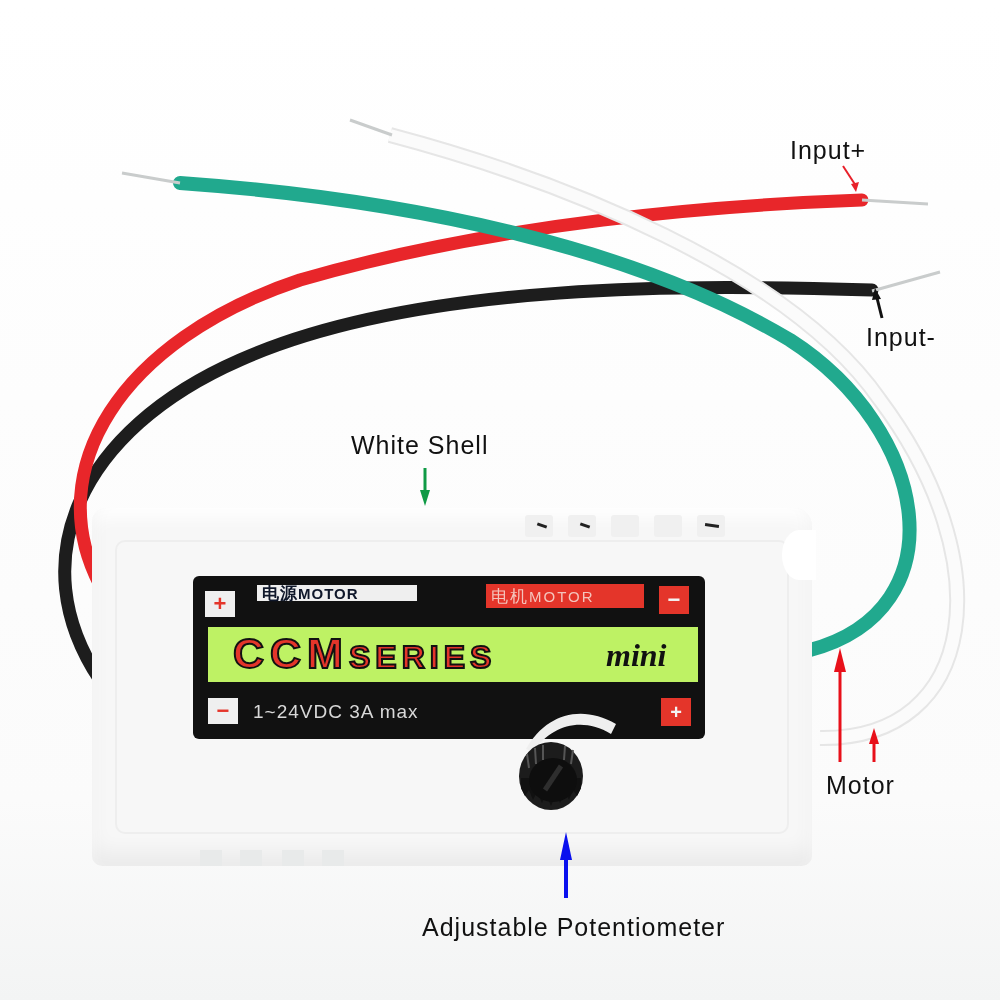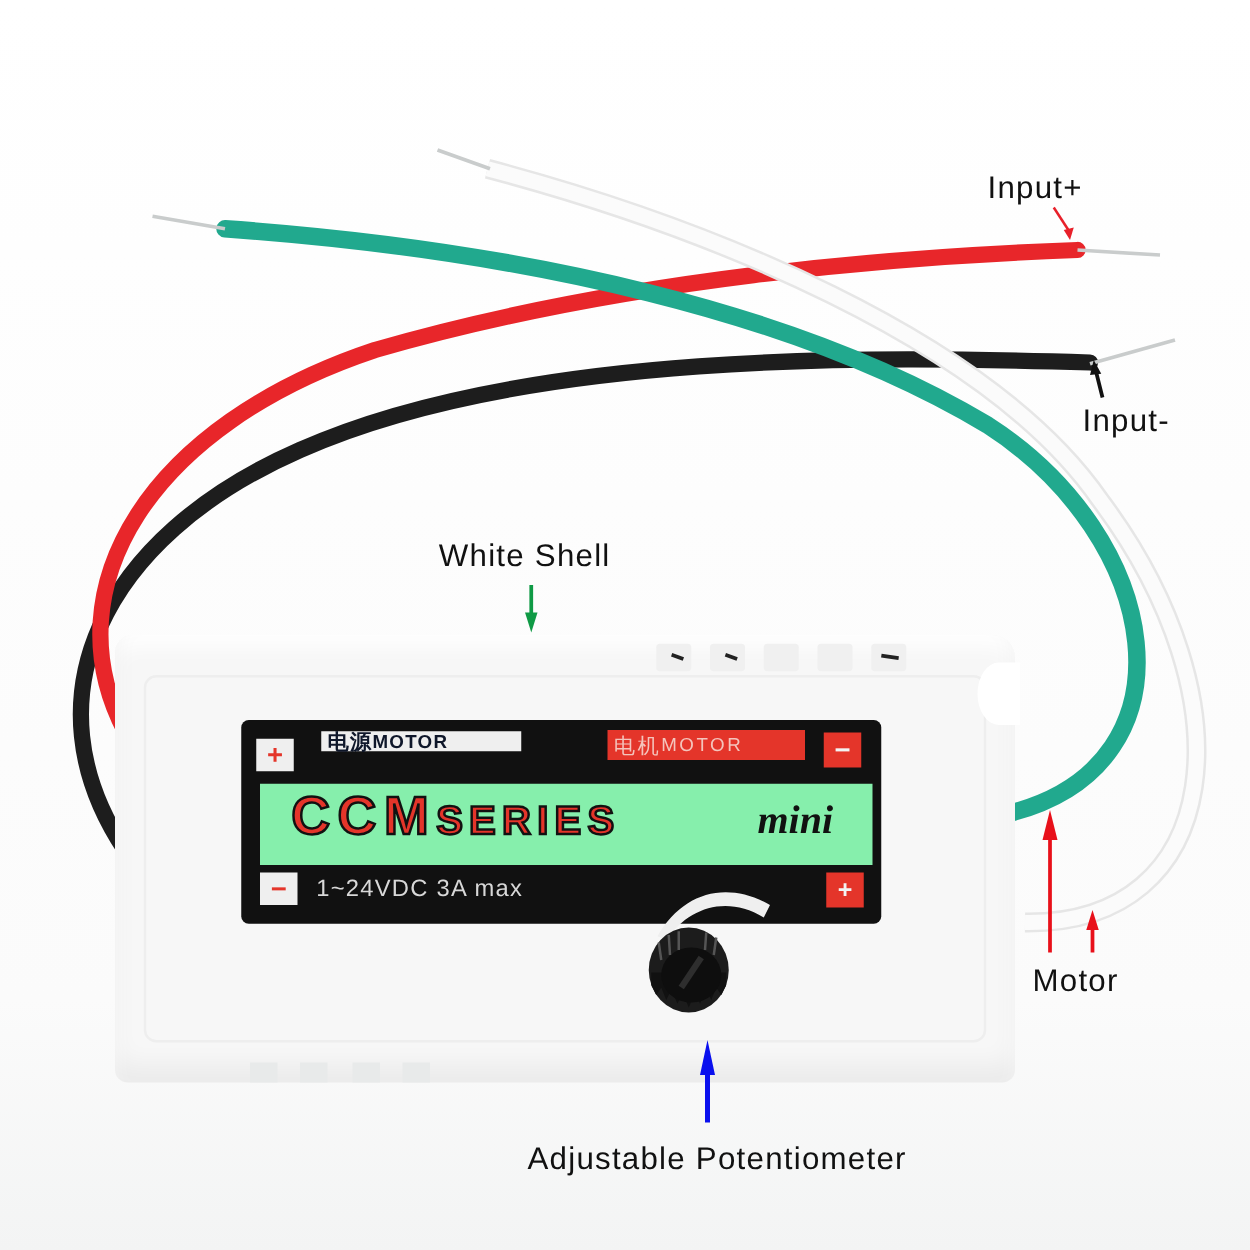--- a/index.html
+++ b/index.html
@@ -11,21 +11,21 @@
   .notch-right { position:absolute; left:782px; top:530px; width:34px; height:50px; background:#ffffff; border-radius:50% 0 0 50%; }
   .vent { position:absolute; top:515px; width:28px; height:22px; background:#f0f0f0; border-radius:3px; }
   .vent-mark { position:absolute; width:10px; height:3px; background:#222; transform:rotate(20deg); }
   .bvent { position:absolute; top:850px; width:22px; height:16px; background:#e8eaea; }
   .label-panel { position:absolute; left:193px; top:576px; width:512px; height:163px; background:#111111; border-radius:6px; }
   .sq { position:absolute; display:flex; align-items:center; justify-content:center; font-weight:bold; }
   .sq-white { background:#efefef; color:#e4352a; }
   .sq-red { background:#e4352a; color:#f3f3f3; }
   .power-box { position:absolute; left:64px; top:9px; width:160px; height:16px; background:#efefef; color:#0f172a; font-size:17px; font-weight:bold; display:flex; align-items:center; padding-left:5px; letter-spacing:1px; box-sizing:border-box; }
   .motor-box { position:absolute; left:293px; top:8px; width:158px; height:24px; background:#e4352a; color:#f4c4bc; font-size:17px; display:flex; align-items:center; padding-left:5px; letter-spacing:2px; box-sizing:border-box; }
-  .series-bar { position:absolute; left:15px; top:51px; width:490px; height:65px; background:#86efac; }
+  .series-bar { position:absolute; left:15px; top:51px; width:490px; height:55px; background:#bef264; }
   .series-text { position:absolute; left:25px; top:2px; font-size:43px; font-weight:bold; color:#e4352a; -webkit-text-stroke:2px #111; letter-spacing:6px; }
   .series-text .small { font-size:32px; letter-spacing:5px; }
   .mini { position:absolute; left:398px; top:10px; font-family:"Liberation Serif", serif; font-style:italic; font-weight:bold; font-size:32px; color:#111; }
   .rating { position:absolute; left:60px; top:125px; font-size:19px; color:#d8d8d8; letter-spacing:1px; }
   .arc { position:absolute; left:328px; top:118px; width:100px; height:60px; }
   .knob { position:absolute; left:515px; top:738px; width:72px; height:82px; }
   .annot { position:absolute; font-size:25px; color:#111; letter-spacing:1px; white-space:nowrap; }
   svg.arrows { position:absolute; left:0; top:0; width:1000px; height:1000px; pointer-events:none; }
 </style>
 </head>

